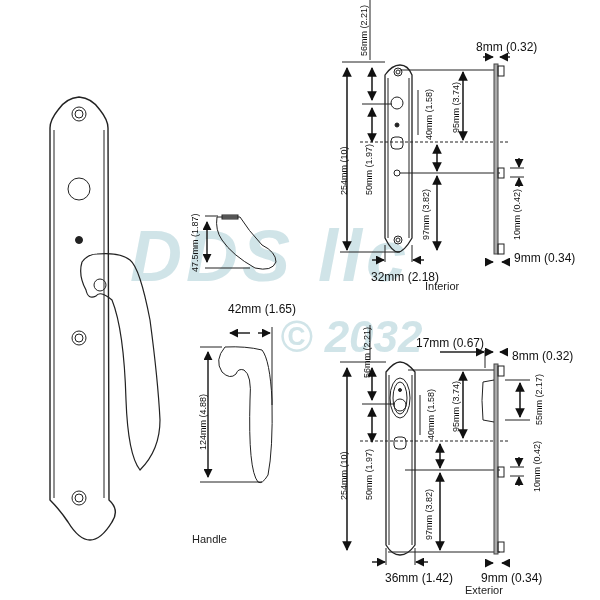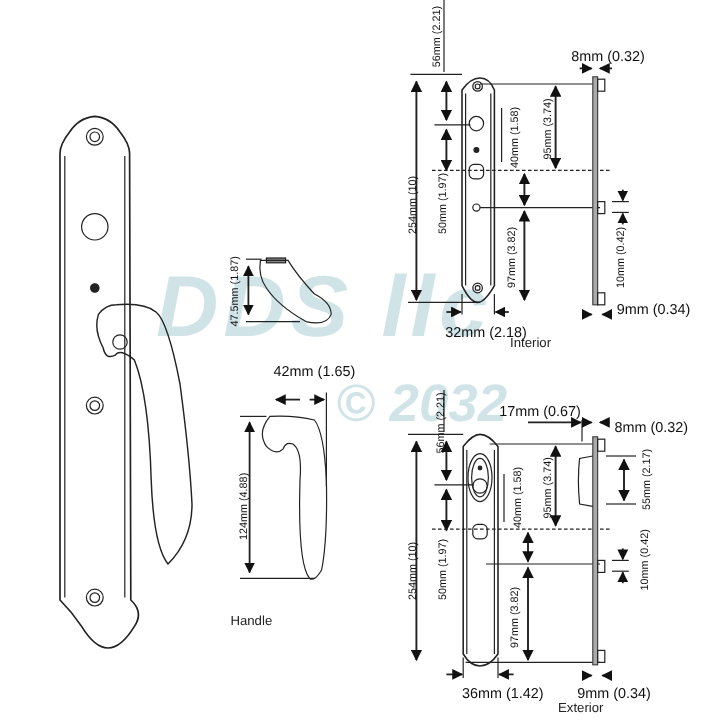--- a/index.html
+++ b/index.html
@@ -153,21 +153,21 @@
       <line x1="519" y1="486" x2="519" y2="477" marker-end="url(#ah)" stroke-width="1.5"></line>
       <line x1="485" y1="563" x2="493" y2="563" marker-end="url(#ah)" stroke-width="1.5"></line>
       <line x1="510" y1="563" x2="502" y2="563" marker-end="url(#ah)" stroke-width="1.5"></line>
     </g>
   </g>
 </svg>
 
 <div class="vlbl" style="left:190px;top:272px;">47.5mm (1.87)</div>
 <div class="lbl" style="left:228px;top:302px;">42mm (1.65)</div>
 <div class="vlbl" style="left:198px;top:450px;">124mm (4.88)</div>
-<div class="cap" style="left:192px;top:512px;">Handle</div>
+<div class="cap" style="left:192px;top:533px;">Handle</div>
 
 <div class="vlbl" style="left:359px;top:56px;">56mm (2.21)</div>
 <div class="vlbl" style="left:339px;top:195px;">254mm (10)</div>
 <div class="vlbl" style="left:364px;top:195px;">50mm (1.97)</div>
 <div class="vlbl" style="left:424px;top:140px;">40mm (1.58)</div>
 <div class="vlbl" style="left:451px;top:133px;">95mm (3.74)</div>
 <div class="vlbl" style="left:421px;top:240px;">97mm (3.82)</div>
 <div class="lbl" style="left:371px;top:270px;">32mm (2.18)</div>
 <div class="lbl" style="left:476px;top:40px;">8mm (0.32)</div>
 <div class="vlbl" style="left:512px;top:240px;">10mm (0.42)</div>

